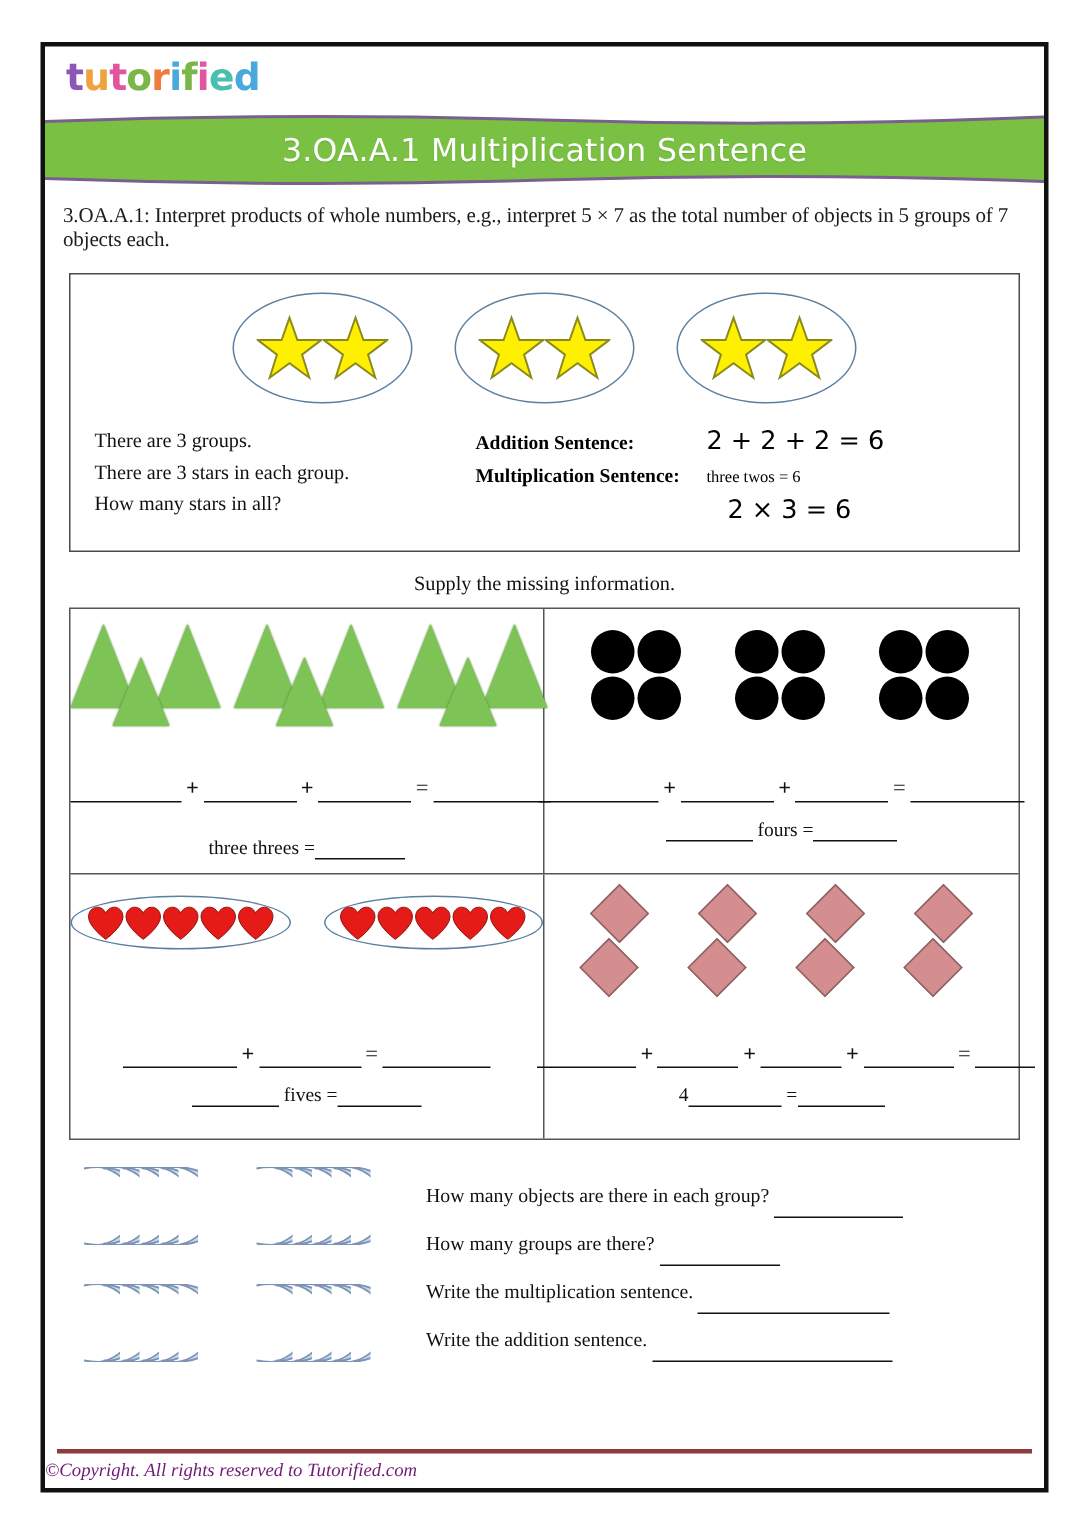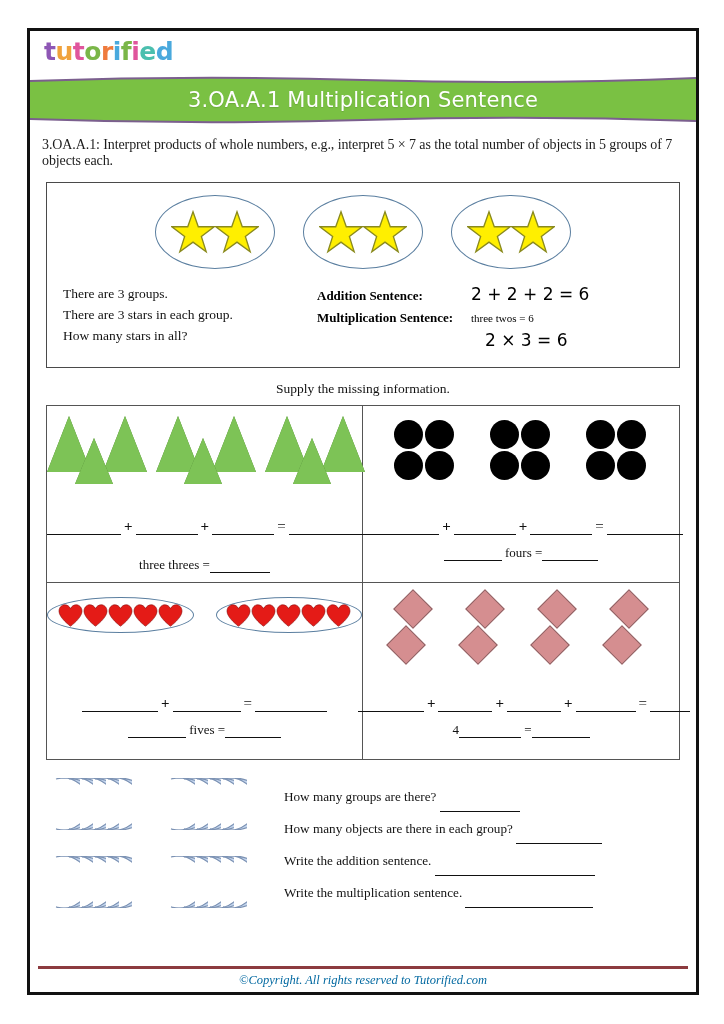--- a/index.html
+++ b/index.html
@@ -250,24 +250,24 @@
     position: absolute;
     left: 0; right: 0;
     bottom: 4px;
   }
   .rule {
     height: 3px;
     background: #8c3b3f;
     margin: 0 8px 4px 8px;
   }
   .copyright {
-    text-align: center;
+    text-align: left;
     font-size: 12.5px;
     font-style: italic;
-    color: #0369a1;
+    color: #701a75;
   }
 </style>
 </head>
 <body>
 
 <div class="page">
 
   <div class="logo-row">
     <div class="logo" id="brand-logo"><span style="color: rgb(142, 87, 181);">t</span><span style="color: rgb(240, 162, 60);">u</span><span style="color: rgb(224, 85, 157);">t</span><span style="color: rgb(122, 182, 72);">o</span><span style="color: rgb(239, 123, 61);">r</span><span style="color: rgb(73, 169, 221);">i</span><span style="color: rgb(122, 182, 72);">f</span><span style="color: rgb(224, 85, 157);">i</span><span style="color: rgb(75, 191, 174);">e</span><span style="color: rgb(73, 169, 221);">d</span></div>
   </div>
@@ -532,34 +532,34 @@
           <div style="position: absolute; left: 39px; top: 0px;"><svg width="34" height="52" viewBox="0 0 34 52">
               <path d="M10 1 A 26 26 0 1 1 10 51 A 34 26 0 1 0 10 1 Z" fill="#c6d7ef" stroke="#7d93b4" stroke-width="1.2"></path>
             </svg></div>
           <div style="position: absolute; left: 52px; top: 0px;"><svg width="34" height="52" viewBox="0 0 34 52">
               <path d="M10 1 A 26 26 0 1 1 10 51 A 34 26 0 1 0 10 1 Z" fill="#c6d7ef" stroke="#7d93b4" stroke-width="1.2"></path>
             </svg></div>
         </div>
       </div>
     <div class="questions">
       <div>
+        <span>How many objects are there in each group?</span>
+        <span class="bl" style="width:86px">&nbsp;</span>
+      </div>
+      <div>
         <span>How many groups are there?</span>
         <span class="bl" style="width:80px">&nbsp;</span>
       </div>
       <div>
-        <span>How many objects are there in each group?</span>
-        <span class="bl" style="width:86px">&nbsp;</span>
+        <span>Write the multiplication sentence.</span>
+        <span class="bl" style="width:128px">&nbsp;</span>
       </div>
       <div>
         <span>Write the addition sentence.</span>
         <span class="bl" style="width:160px">&nbsp;</span>
-      </div>
-      <div>
-        <span>Write the multiplication sentence.</span>
-        <span class="bl" style="width:128px">&nbsp;</span>
       </div>
     </div>
   </div>
 
   <div class="footer">
     <div class="rule" id="footer-rule" style="background: rgb(140, 59, 63);"></div>
     <div class="copyright">©Copyright. All rights reserved to Tutorified.com</div>
   </div>
 
 </div>

